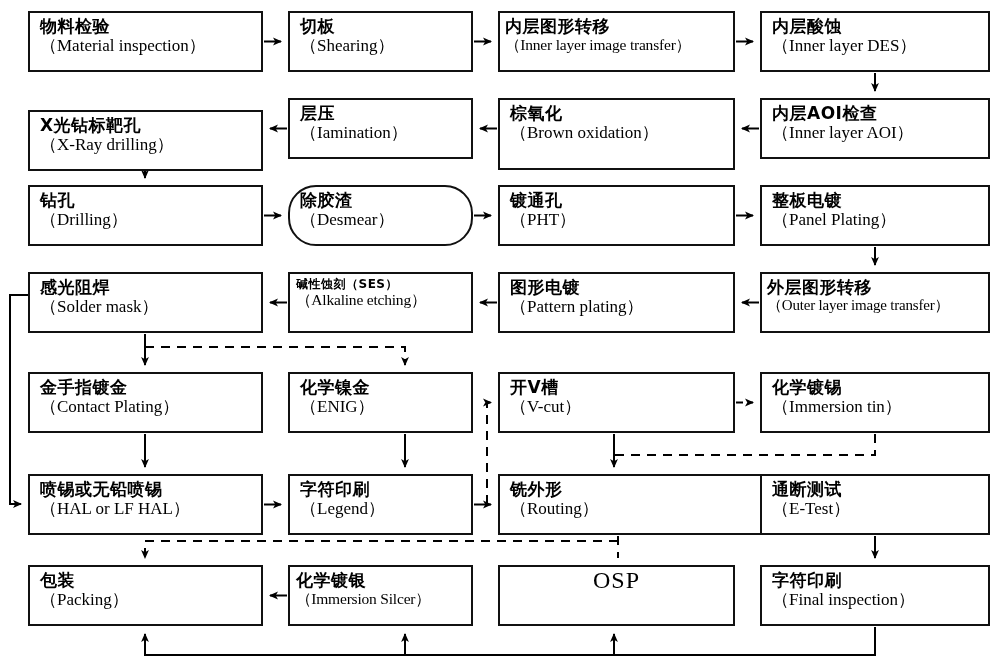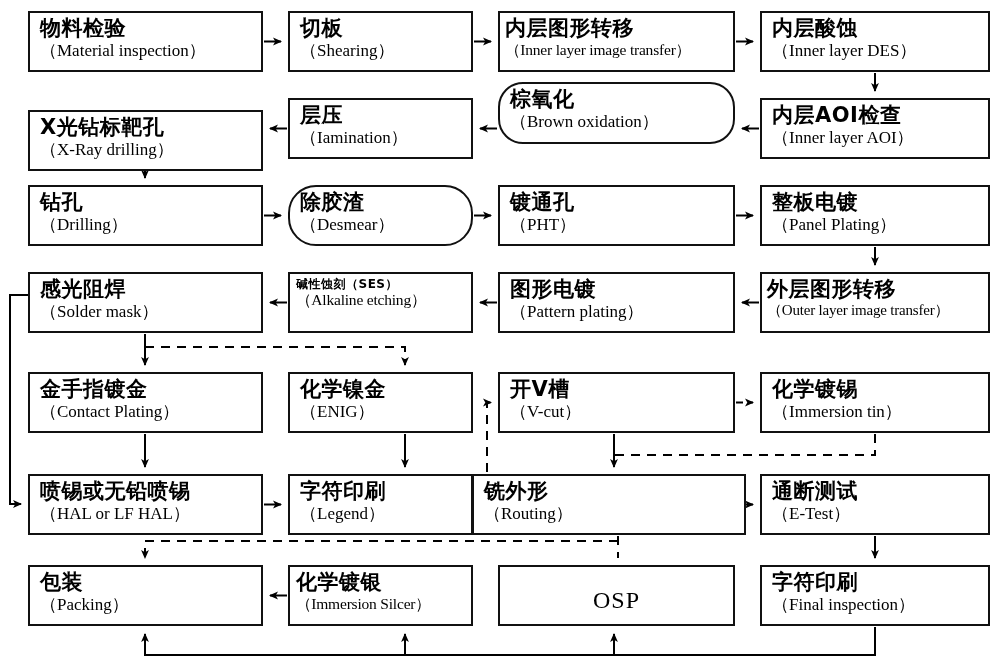--- a/index.html
+++ b/index.html
@@ -9,23 +9,23 @@
   .node{
     position:absolute;
     box-sizing:border-box;
     border:2px solid #111111;
     background:#ffffff;
     padding:4px 0 0 10px;
     line-height:1.12;
     color:#000000;
     z-index:2;
   }
-  .cn{font-size:21px;font-family:"DejaVu Sans","Liberation Sans",sans-serif;font-weight:600;letter-spacing:.5px;white-space:nowrap;}
+  .cn{font-size:17px;font-family:"DejaVu Sans","Liberation Sans",sans-serif;font-weight:600;letter-spacing:.5px;white-space:nowrap;}
   .en{font-size:17px;font-family:"Liberation Serif","DejaVu Serif",serif;white-space:nowrap;}
-  .node.center{display:flex;align-items:flex-end;justify-content:center;padding:10px;}
+  .node.center{display:flex;align-items:flex-start;justify-content:center;padding:0;}
   .node.center .cn{font-size:24px;font-family:"Liberation Serif","DejaVu Serif",serif;font-weight:400;letter-spacing:1px;}
   .tight .en{font-size:15.5px;letter-spacing:-0.2px;}
 </style>
 </head>
 <body>
 
 <div id="canvas">
 
   <svg id="wires" viewBox="0 0 1000 666">
     <defs>
@@ -111,21 +111,21 @@
   </div>
 
   <div class="node" style="left:28px;top:110px;width:235px;height:61px;">
     <div class="cn">X光钻标靶孔</div>
     <div class="en">（X-Ray drilling）</div>
   </div>
   <div class="node" style="left:288px;top:98px;width:185px;height:61px;">
     <div class="cn">层压</div>
     <div class="en">（Iamination）</div>
   </div>
-  <div class="node" style="left:498px;top:82px;width:237px;height:62px;border-radius:25px;">
+  <div class="node" style="left:498px;top:98px;width:237px;height:72px;">
     <div class="cn">棕氧化</div>
     <div class="en">（Brown oxidation）</div>
   </div>
   <div class="node" style="left:760px;top:98px;width:230px;height:61px;">
     <div class="cn">内层AOI检查</div>
     <div class="en">（Inner layer AOI）</div>
   </div>
 
   <div class="node" style="left:28px;top:185px;width:235px;height:61px;">
     <div class="cn">钻孔</div>
@@ -179,21 +179,21 @@
   </div>
 
   <div class="node" style="left:28px;top:474px;width:235px;height:61px;">
     <div class="cn">喷锡或无铅喷锡</div>
     <div class="en">（HAL or LF HAL）</div>
   </div>
   <div class="node" style="left:288px;top:474px;width:185px;height:61px;">
     <div class="cn">字符印刷</div>
     <div class="en">（Legend）</div>
   </div>
-  <div class="node" style="left:472px;top:474px;width:274px;height:61px;">
+  <div class="node" style="left:498px;top:474px;width:274px;height:61px;">
     <div class="cn">铣外形</div>
     <div class="en">（Routing）</div>
   </div>
   <div class="node" style="left:760px;top:474px;width:230px;height:61px;">
     <div class="cn">通断测试</div>
     <div class="en">（E-Test）</div>
   </div>
 
   <div class="node" style="left:28px;top:565px;width:235px;height:61px;">
     <div class="cn">包装</div>

